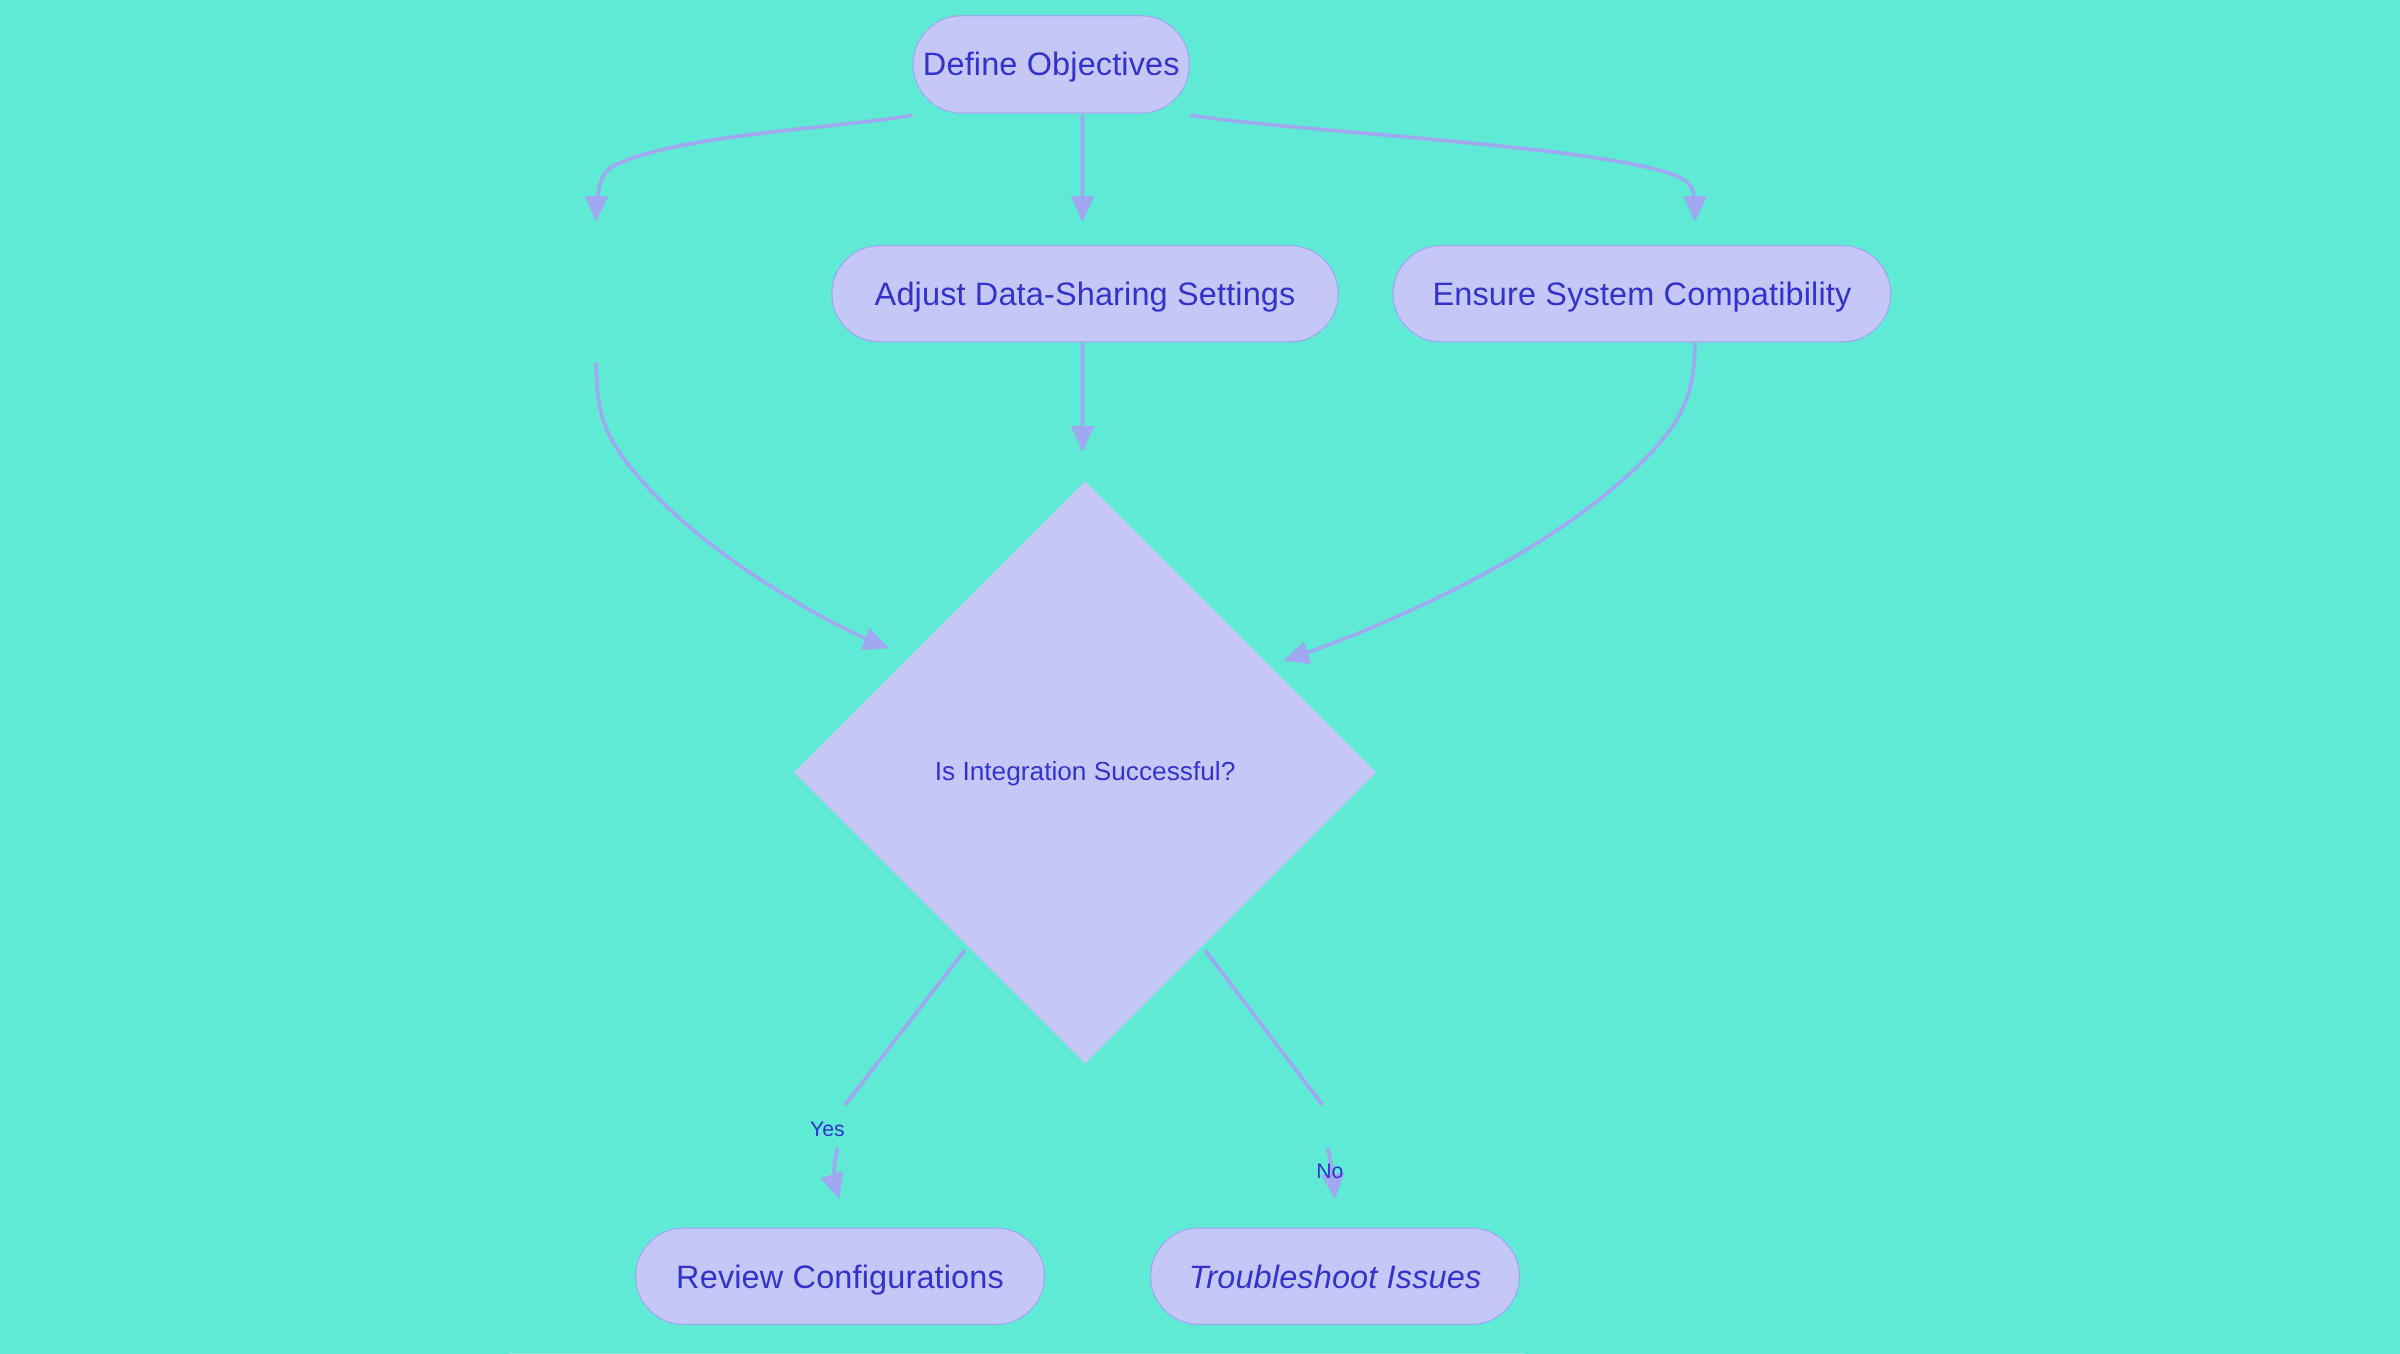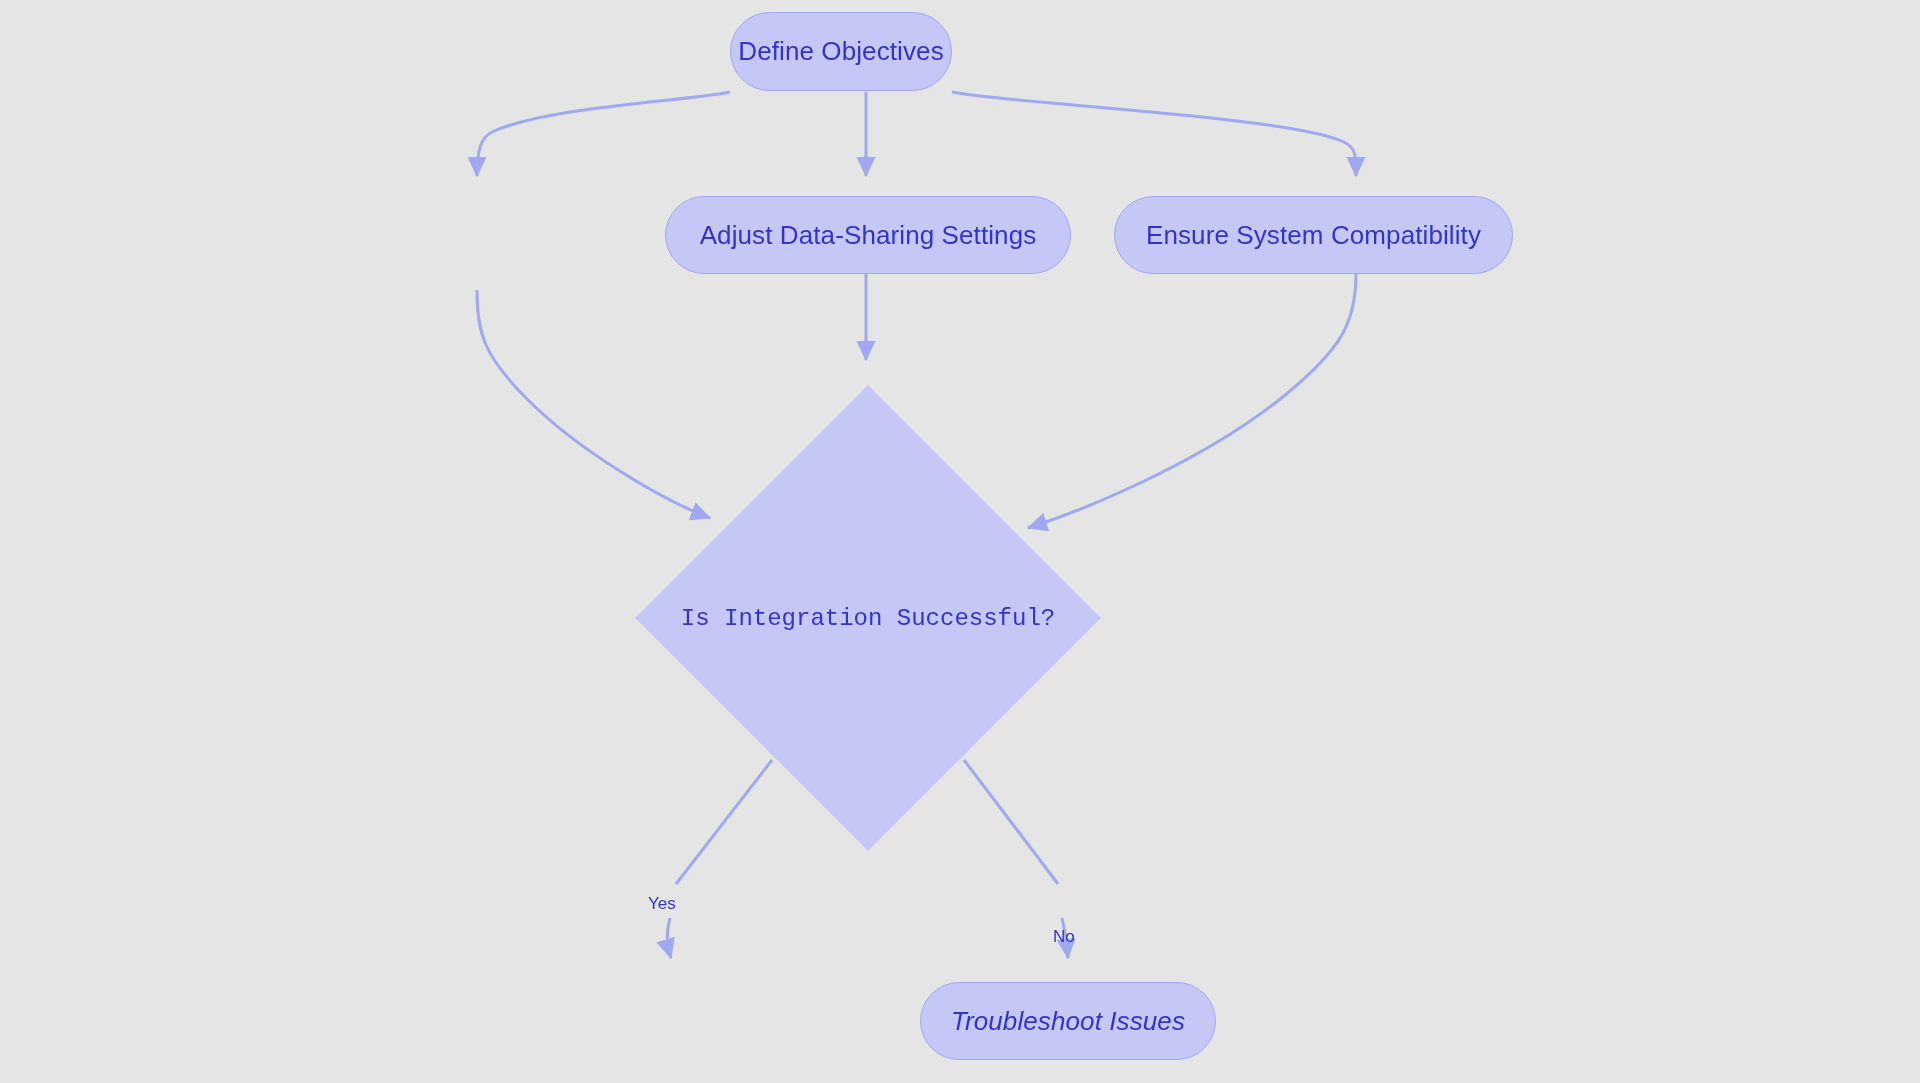--- a/index.html
+++ b/index.html
@@ -11,21 +11,21 @@
   body {
     width: 1920px;
     height: 1083px;
     overflow: hidden;
     font-family: "Liberation Sans", sans-serif;
   }
   #flow-root {
     position: relative;
     width: 1920px;
     height: 1083px;
-    background: #e5e5e5;
+    background: #5eead4;
   }
   #edge-layer {
     position: absolute;
     left: 0;
     top: 0;
     width: 1920px;
     height: 1083px;
   }
   .node {
     position: absolute;
@@ -57,22 +57,22 @@
     position: absolute;
     left: 0;
     top: 0;
     width: 100%;
     height: 100%;
   }
   .decision-label {
     position: relative;
     z-index: 2;
     color: #3333cc;
-    font-family: Liberation Mono, monospace;
-    font-size: 24px;
+    font-family: Liberation Sans, sans-serif;
+    font-size: 21px;
     white-space: nowrap;
   }
   .edge-label {
     position: absolute;
     color: #3333cc;
     font-family: "Liberation Sans", sans-serif;
     font-size: 17px;
     white-space: nowrap;
     background: transparent;
   }
@@ -129,18 +129,21 @@
   </div>
 
   <div class="edge-label" style="left:648px; top:894px;">
     <span>Yes</span>
   </div>
 
   <div class="edge-label" style="left:1053px; top:927px;">
     <span>No</span>
   </div>
 
+  <div class="node" style="left:508px; top:982px; width:328px; height:78px;">
+    <span class="node-label">Review Configurations</span>
+  </div>
 
   <div class="node" style="left:920px; top:982px; width:296px; height:78px;font-style:italic;">
     <span class="node-label">Troubleshoot Issues</span>
   </div>
 
 </div>
 
 </body></html>

